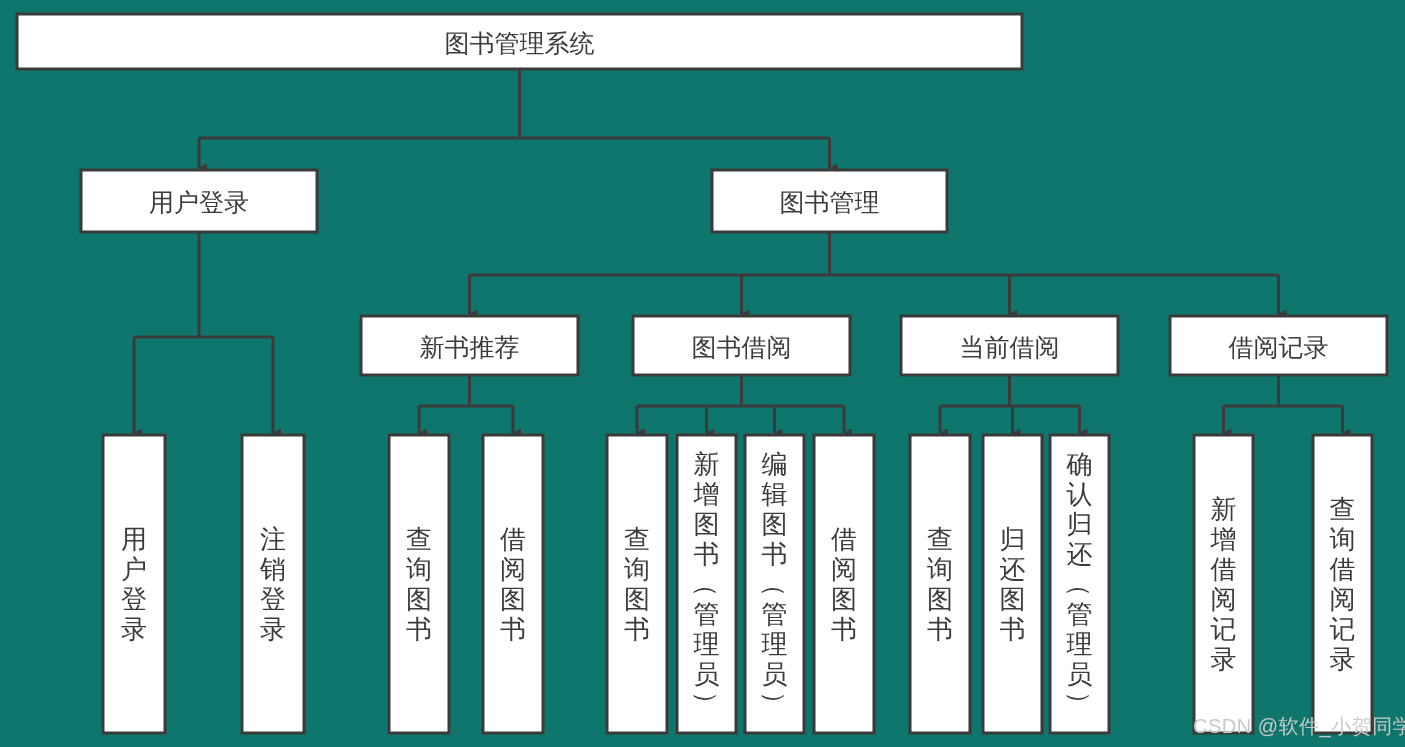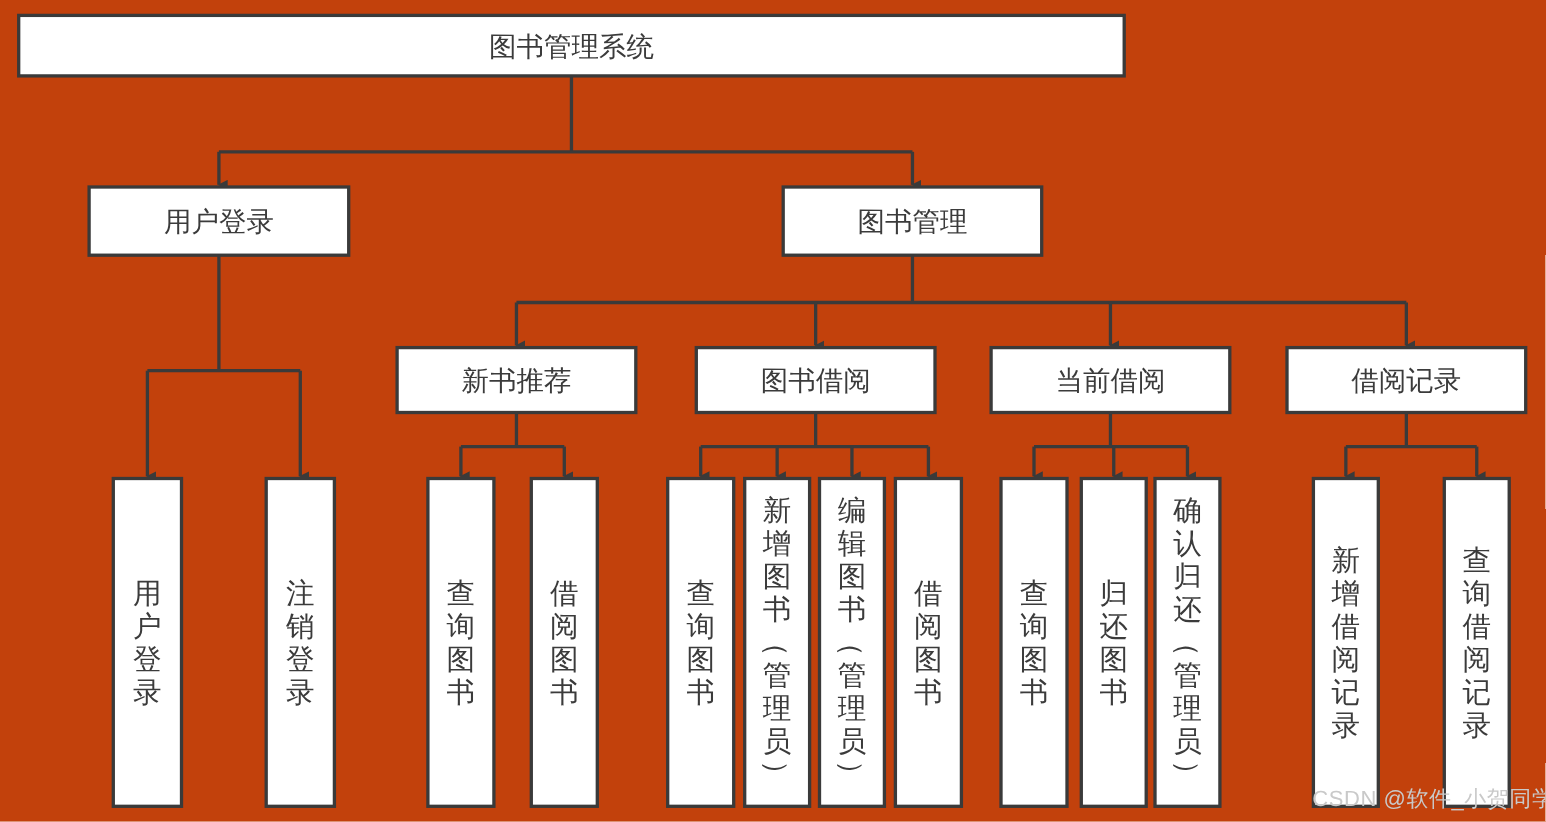--- a/index.html
+++ b/index.html
@@ -2,21 +2,21 @@
 <html><head>
 <meta charset="utf-8">
 <title>图书管理系统 结构图</title>
 <style>
   html,body{margin:0;padding:0;background:#ffffff;}
   body{
     width:1405px;height:747px;overflow:hidden;
     font-family:"Liberation Sans","DejaVu Sans",sans-serif;
     -webkit-font-smoothing:antialiased;
   }
-  #diagram-root{position:relative;width:1405px;height:747px;background:#c2410c;}
+  #diagram-root{position:relative;width:1405px;height:747px;background:#0f766e;}
   svg#diagram-svg{position:absolute;left:0;top:0;width:1405px;height:747px;display:block;}
 
   .node-rect{fill:#ffffff;stroke:#3a3a3a;stroke-width:3;}
   .connector{stroke:#3a3a3a;stroke-width:3;fill:none;stroke-linecap:butt;}
 
   .node-label{
     fill:#3b3b3b;
     font-family:"Liberation Sans","DejaVu Sans",sans-serif;
     text-anchor:middle;
     dominant-baseline:central;

